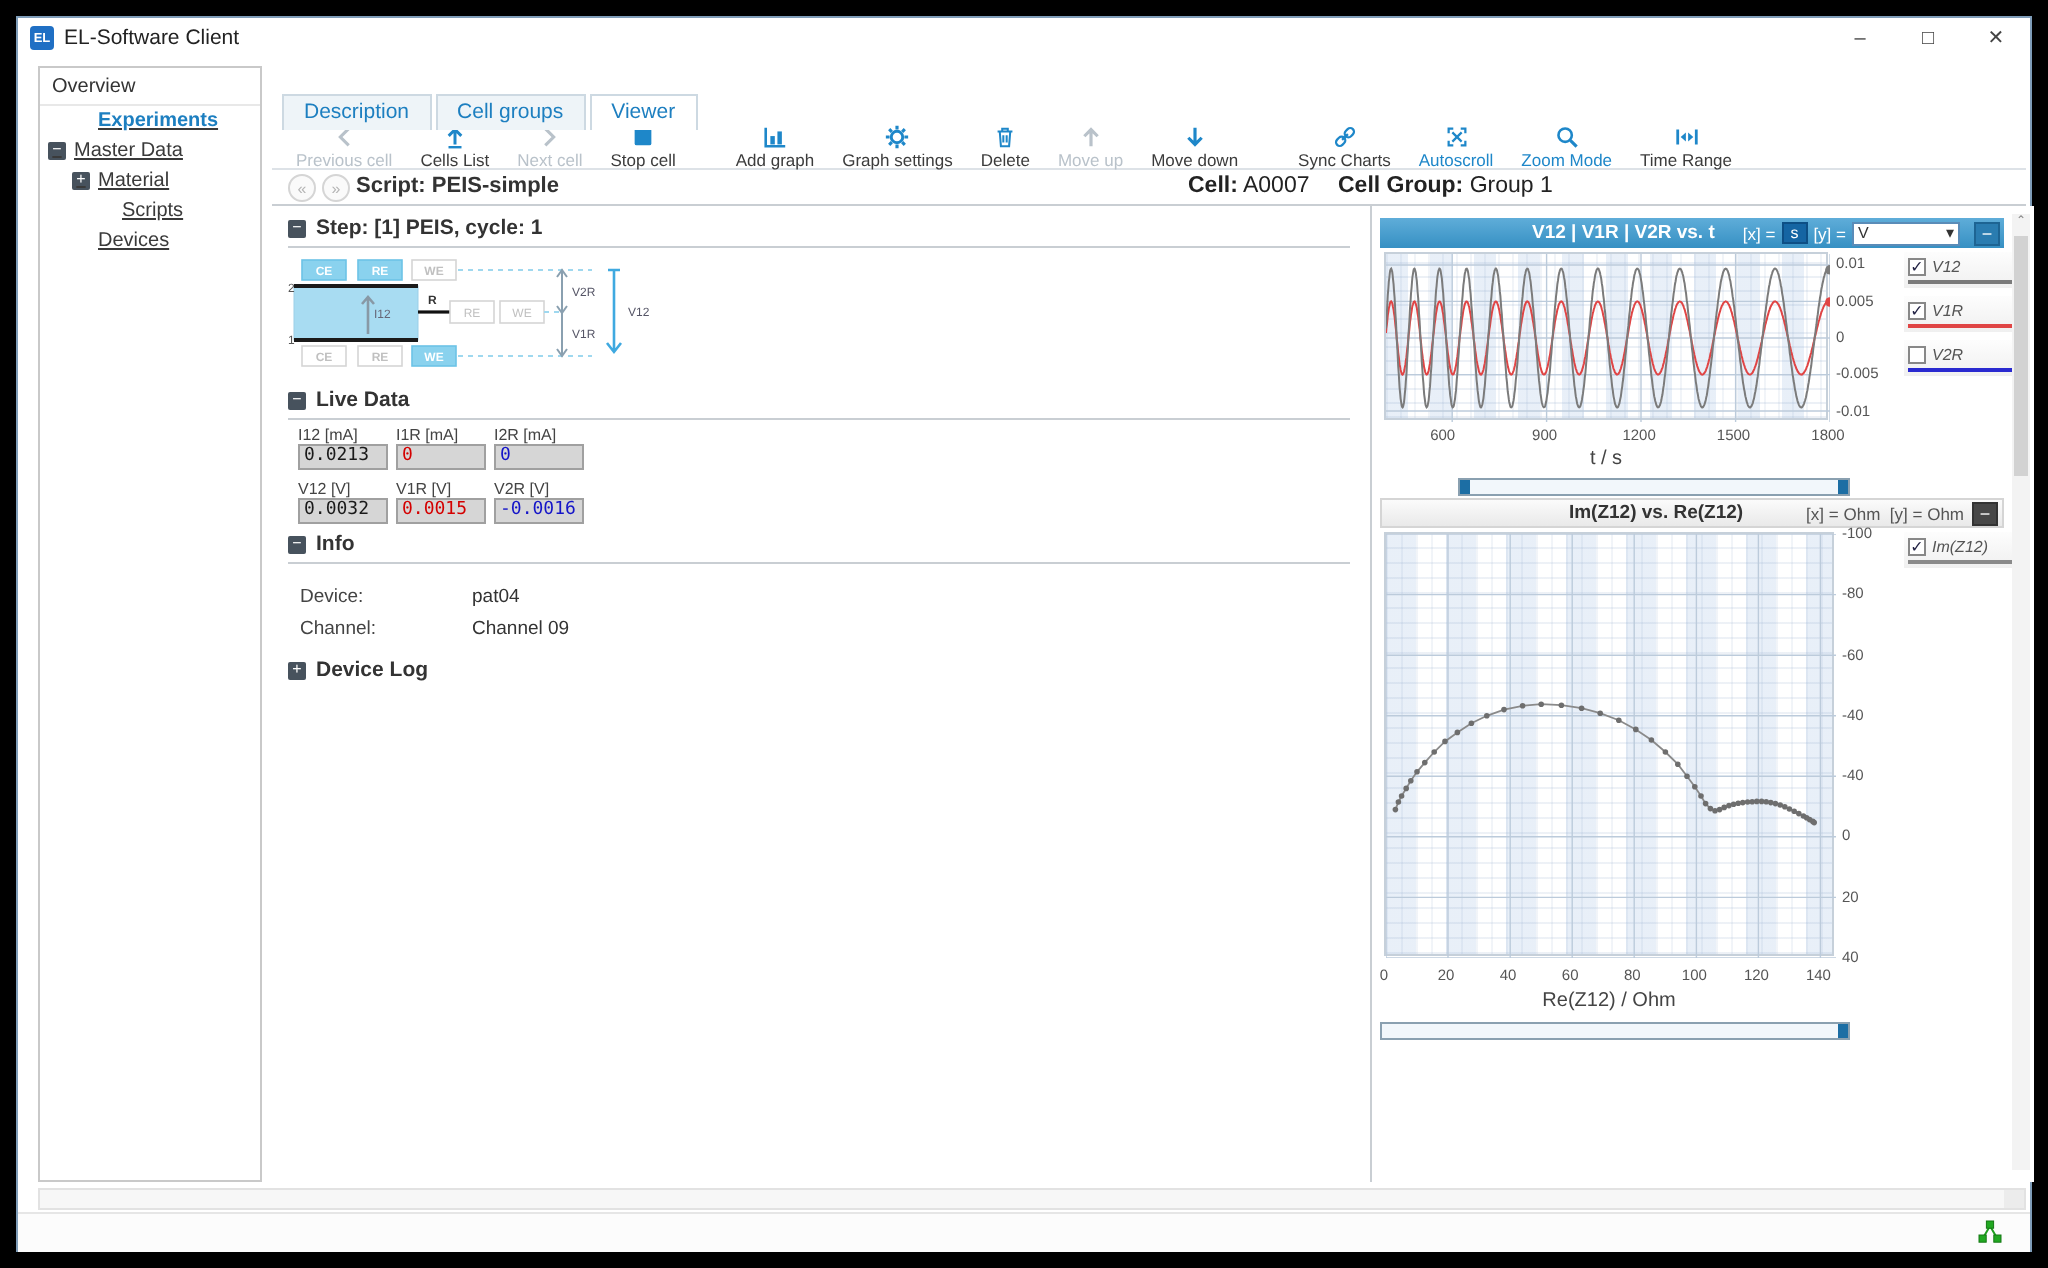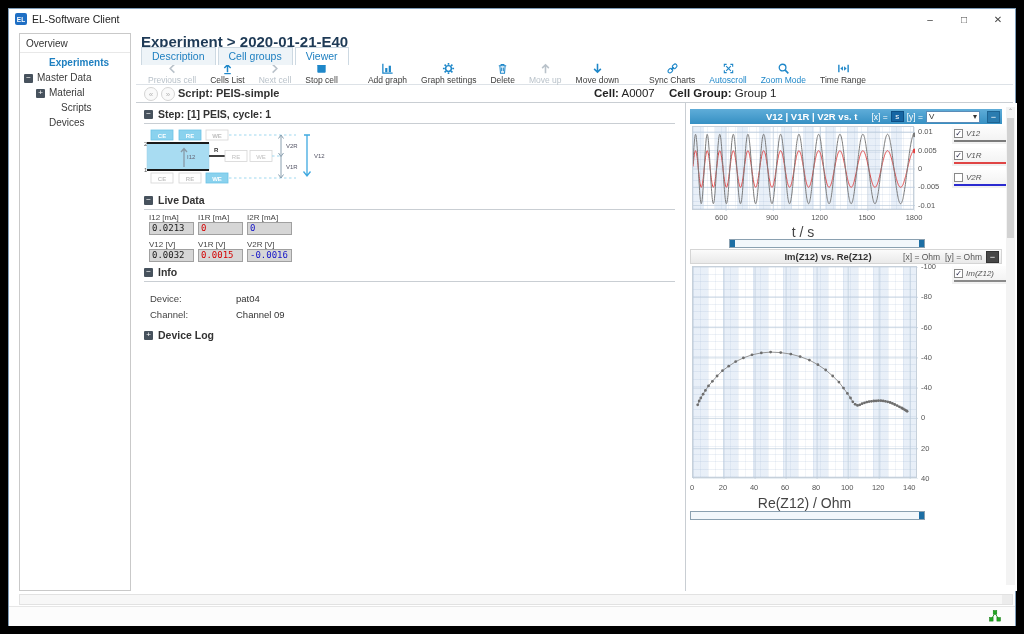--- a/index.html
+++ b/index.html
@@ -15,21 +15,21 @@
     font-size:6.5px; font-weight:bold; display:flex; align-items:center; justify-content:center; margin-right:5px; }
   #titlebar .title { font-size:10.5px; color:#222; }
   .win-controls { position:absolute; right:0; top:0; height:20px; display:flex; }
   .win-btn { width:34px; height:20px; display:flex; align-items:center; justify-content:center;
     font-size:10px; color:#444; }
 
   
   #sidebar { position:absolute; left:10px; top:24px; width:112px; height:558px;
     border:1px solid #c9c9c9; background:#fff; }
   #sidebar .hdr { font-size:10px; color:#333; padding:4px 6px 3px; border-bottom:1px solid #e8e8e8; }
-  .tree-item { font-size:10px; color:#3a3a3a; height:15px; display:flex; align-items:flex-end; }
+  .tree-item { font-size:10px; color:#3a3a3a; height:15px; display:flex; align-items:center;text-decoration:underline; }
   .tree-item.active .lbl { color:#1d7fc0; font-weight:bold; }
   .tree-box { width:9px; height:9px; background:#47525d; color:#fff; font-size:8px; line-height:8px;
     text-align:center; margin-right:4px; border-radius:1px; flex:none; }
 
   
   #breadcrumb { position:absolute; left:132px; top:24px; font-size:15px; font-weight:bold; color:#1e3a56; }
   #tabs { position:absolute; left:132px; top:38px; display:flex; }
   .tab { border:1px solid #cdd9e2; border-bottom:none; background:#eef4f8; color:#1d7fc0;
     font-size:10.5px; padding:2px 10px 3px; margin-right:2px; }
   .tab.active { background:#fff; }
@@ -85,21 +85,21 @@
     background-color:#fff; }
   .plot.p1 { background-image:
       repeating-linear-gradient(0deg, rgba(120,150,190,.14) 0 1px, transparent 1px 7px),
       repeating-linear-gradient(90deg, rgba(120,150,190,.10) 0 1px, transparent 1px 7px),
       repeating-linear-gradient(90deg, rgba(190,210,235,.35) 0 11px, transparent 11px 22px); }
   .plot.p2 { background-image:
       repeating-linear-gradient(0deg, rgba(120,150,190,.13) 0 1px, transparent 1px 7.5px),
       repeating-linear-gradient(90deg, rgba(120,150,190,.10) 0 1px, transparent 1px 7.5px),
       repeating-linear-gradient(90deg, rgba(190,210,235,.35) 0 15px, transparent 15px 30px); }
   .tick { position:absolute; font-size:7.5px; color:#555; }
-  .axis-name { position:absolute; font-size:14px; color:#444; text-align:center; }
+  .axis-name { position:absolute; font-size:10px; color:#444; text-align:center; }
   .legend-item { position:absolute; width:58px; height:18px; background:linear-gradient(#fdfdfd,#f0f0f0); }
   .legend-item .row { display:flex; align-items:center; height:14px; }
   .legend-item .cb { width:9px; height:9px; border:1px solid #888; background:#fff; font-size:8px;
     line-height:8px; text-align:center; color:#224; margin:0 3px 0 2px; }
   .legend-item .nm { font-size:8px; font-style:italic; color:#555; }
   .legend-item .ul { height:2px; margin:0 2px; }
   .hscroll { position:absolute; height:9px; border:1px solid #8aa0b0; background:#f2f7fb; }
   .hs-cap { position:absolute; top:0; width:5px; height:7px; background:#1c6ea4; }
   #v-scroll { position:absolute; left:320px; top:4px; width:9px; height:478px; background:#f3f3f3; }
   #v-scroll .arr { font-size:6px; color:#888; text-align:center; line-height:9px; }
@@ -145,21 +145,20 @@
         </div>
         <div class="tree-item" style="padding-left: 41px;">
           <span class="lbl">Scripts</span>
         </div>
         <div class="tree-item" style="padding-left: 29px;">
           <span class="lbl">Devices</span>
         </div>
       </div>
   </div>
 
-  <div id="breadcrumb">Experiment &gt; 2020-01-21-E40</div>
 
   <div id="toolbar">
       <div class="tb-item disabled">
         <div class="ic">
           <svg width="13" height="13" viewBox="0 0 14 14">
             <path d="M9 2.5 L4.5 7 L9 11.5" fill="none" stroke="#b9c2ca" stroke-width="1.7"></path>
           </svg>
         </div>
         <div class="lb">Previous cell</div>
       </div>

